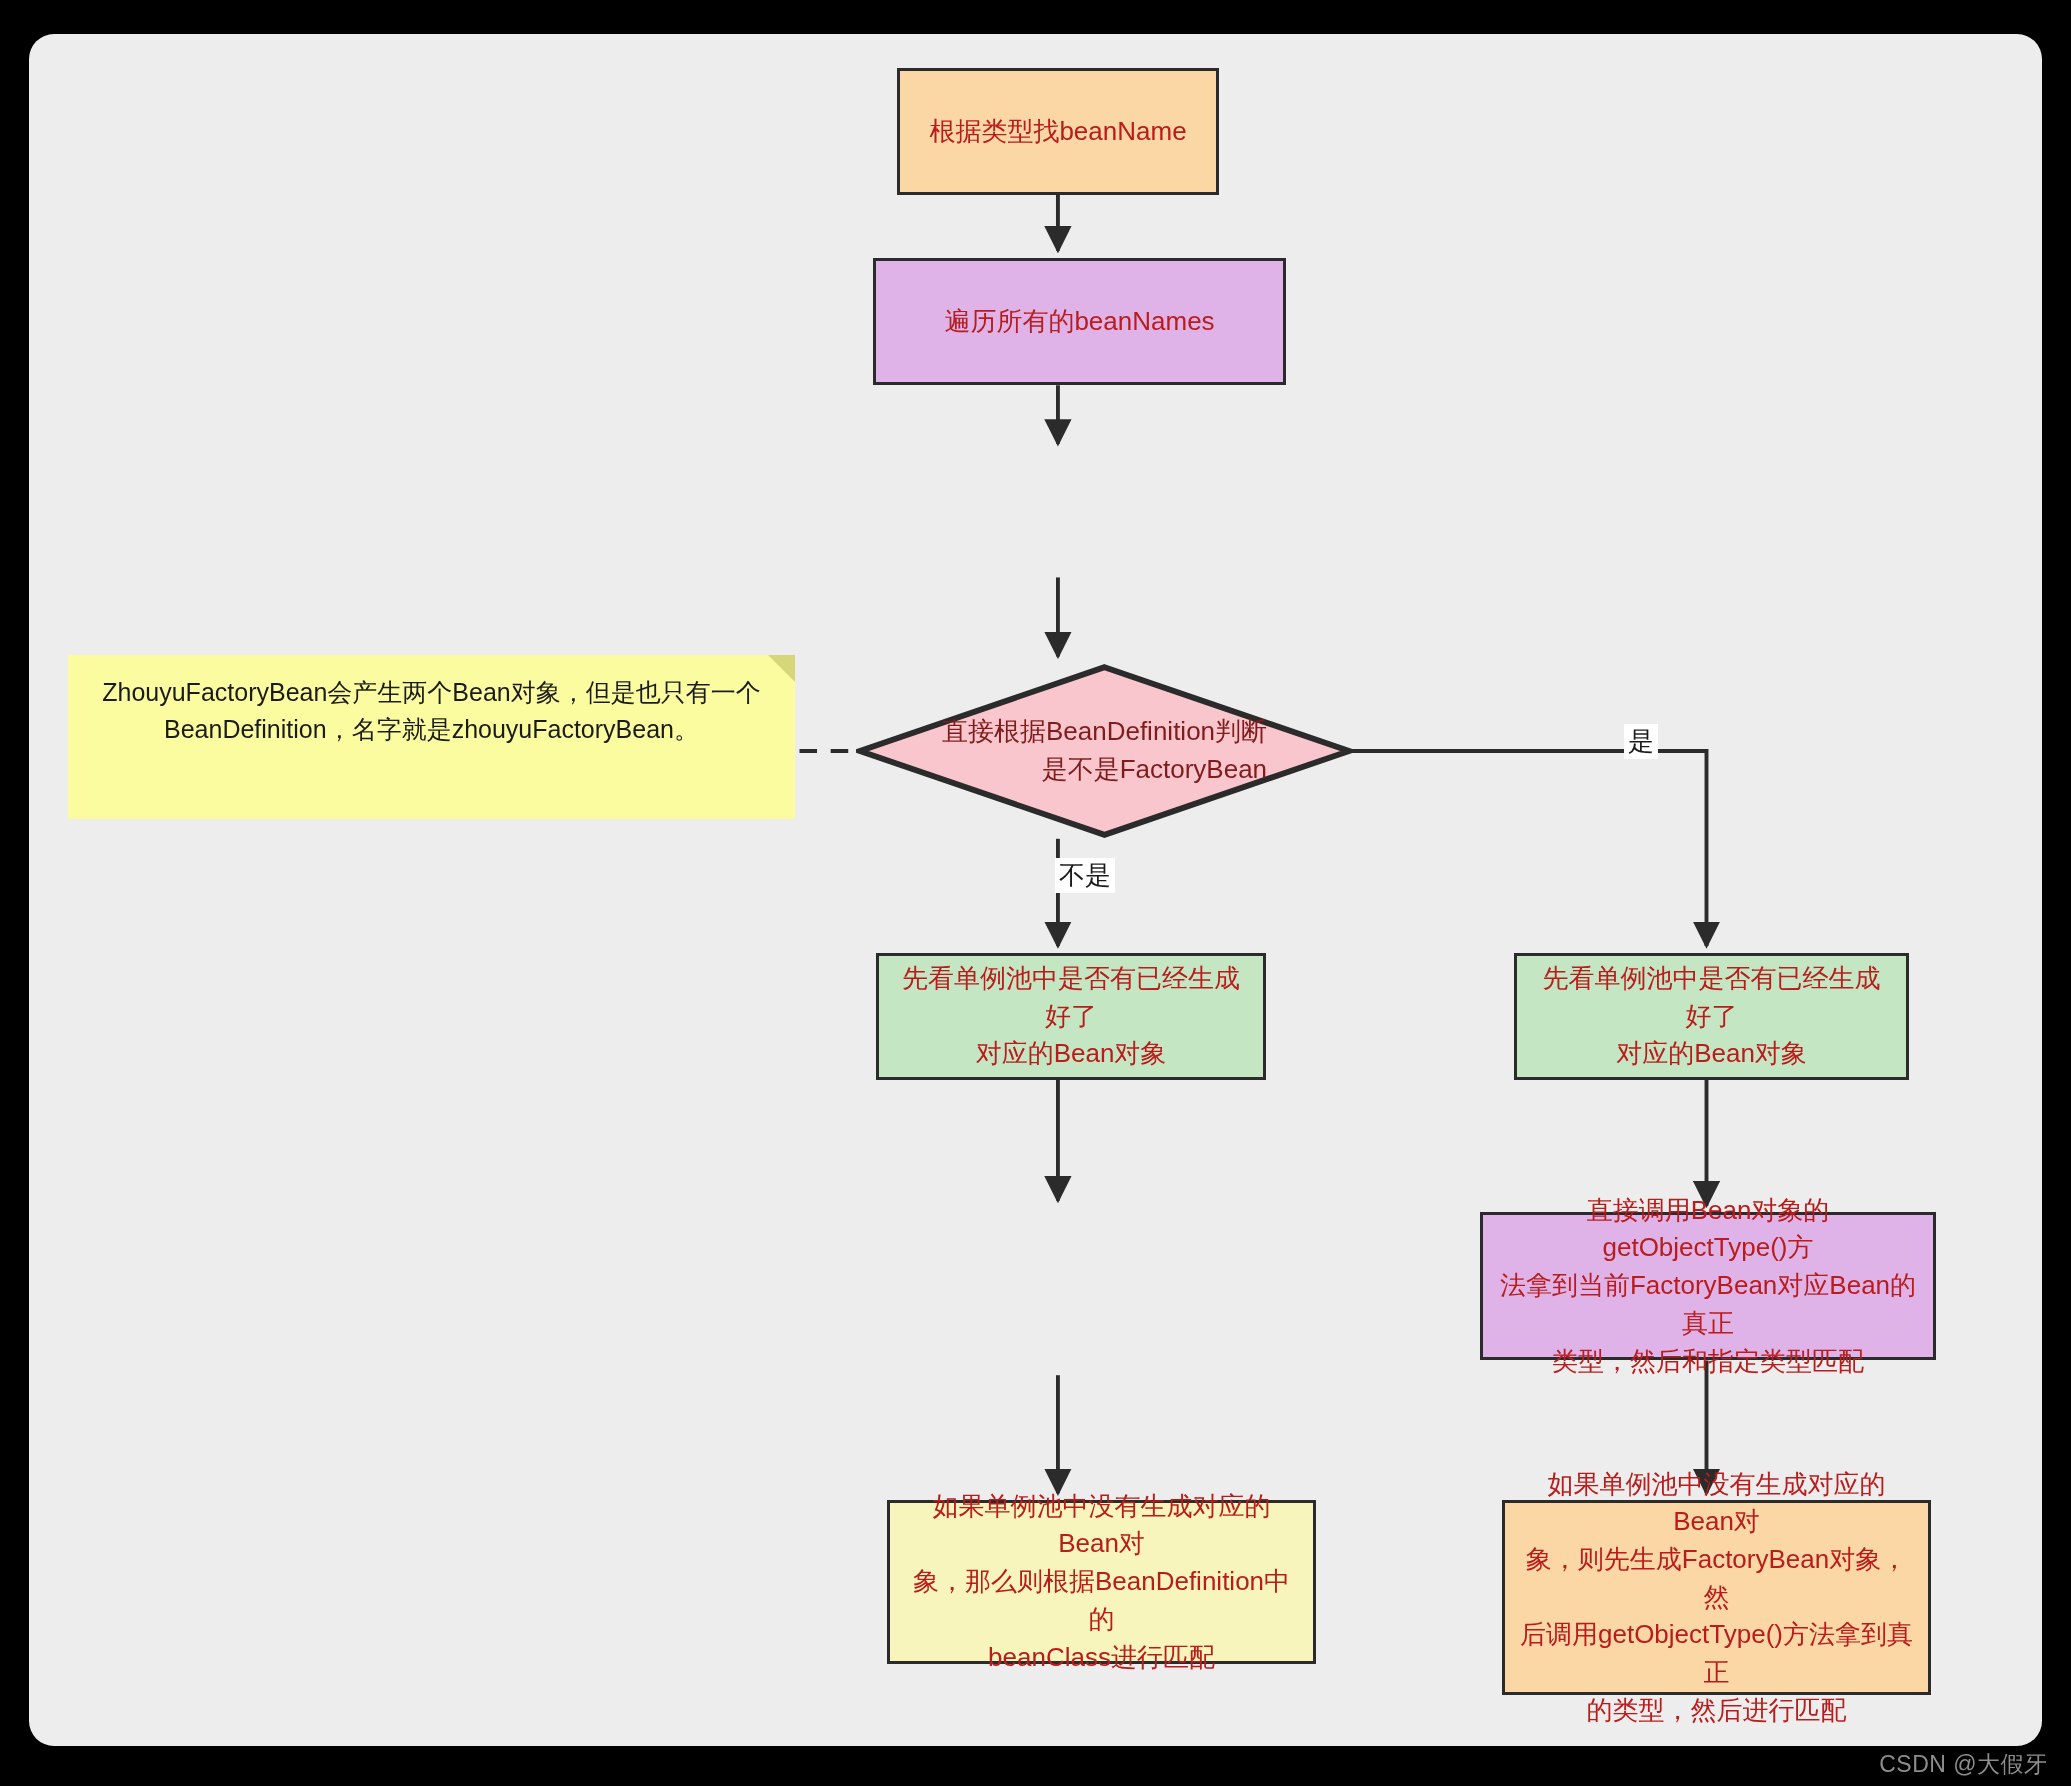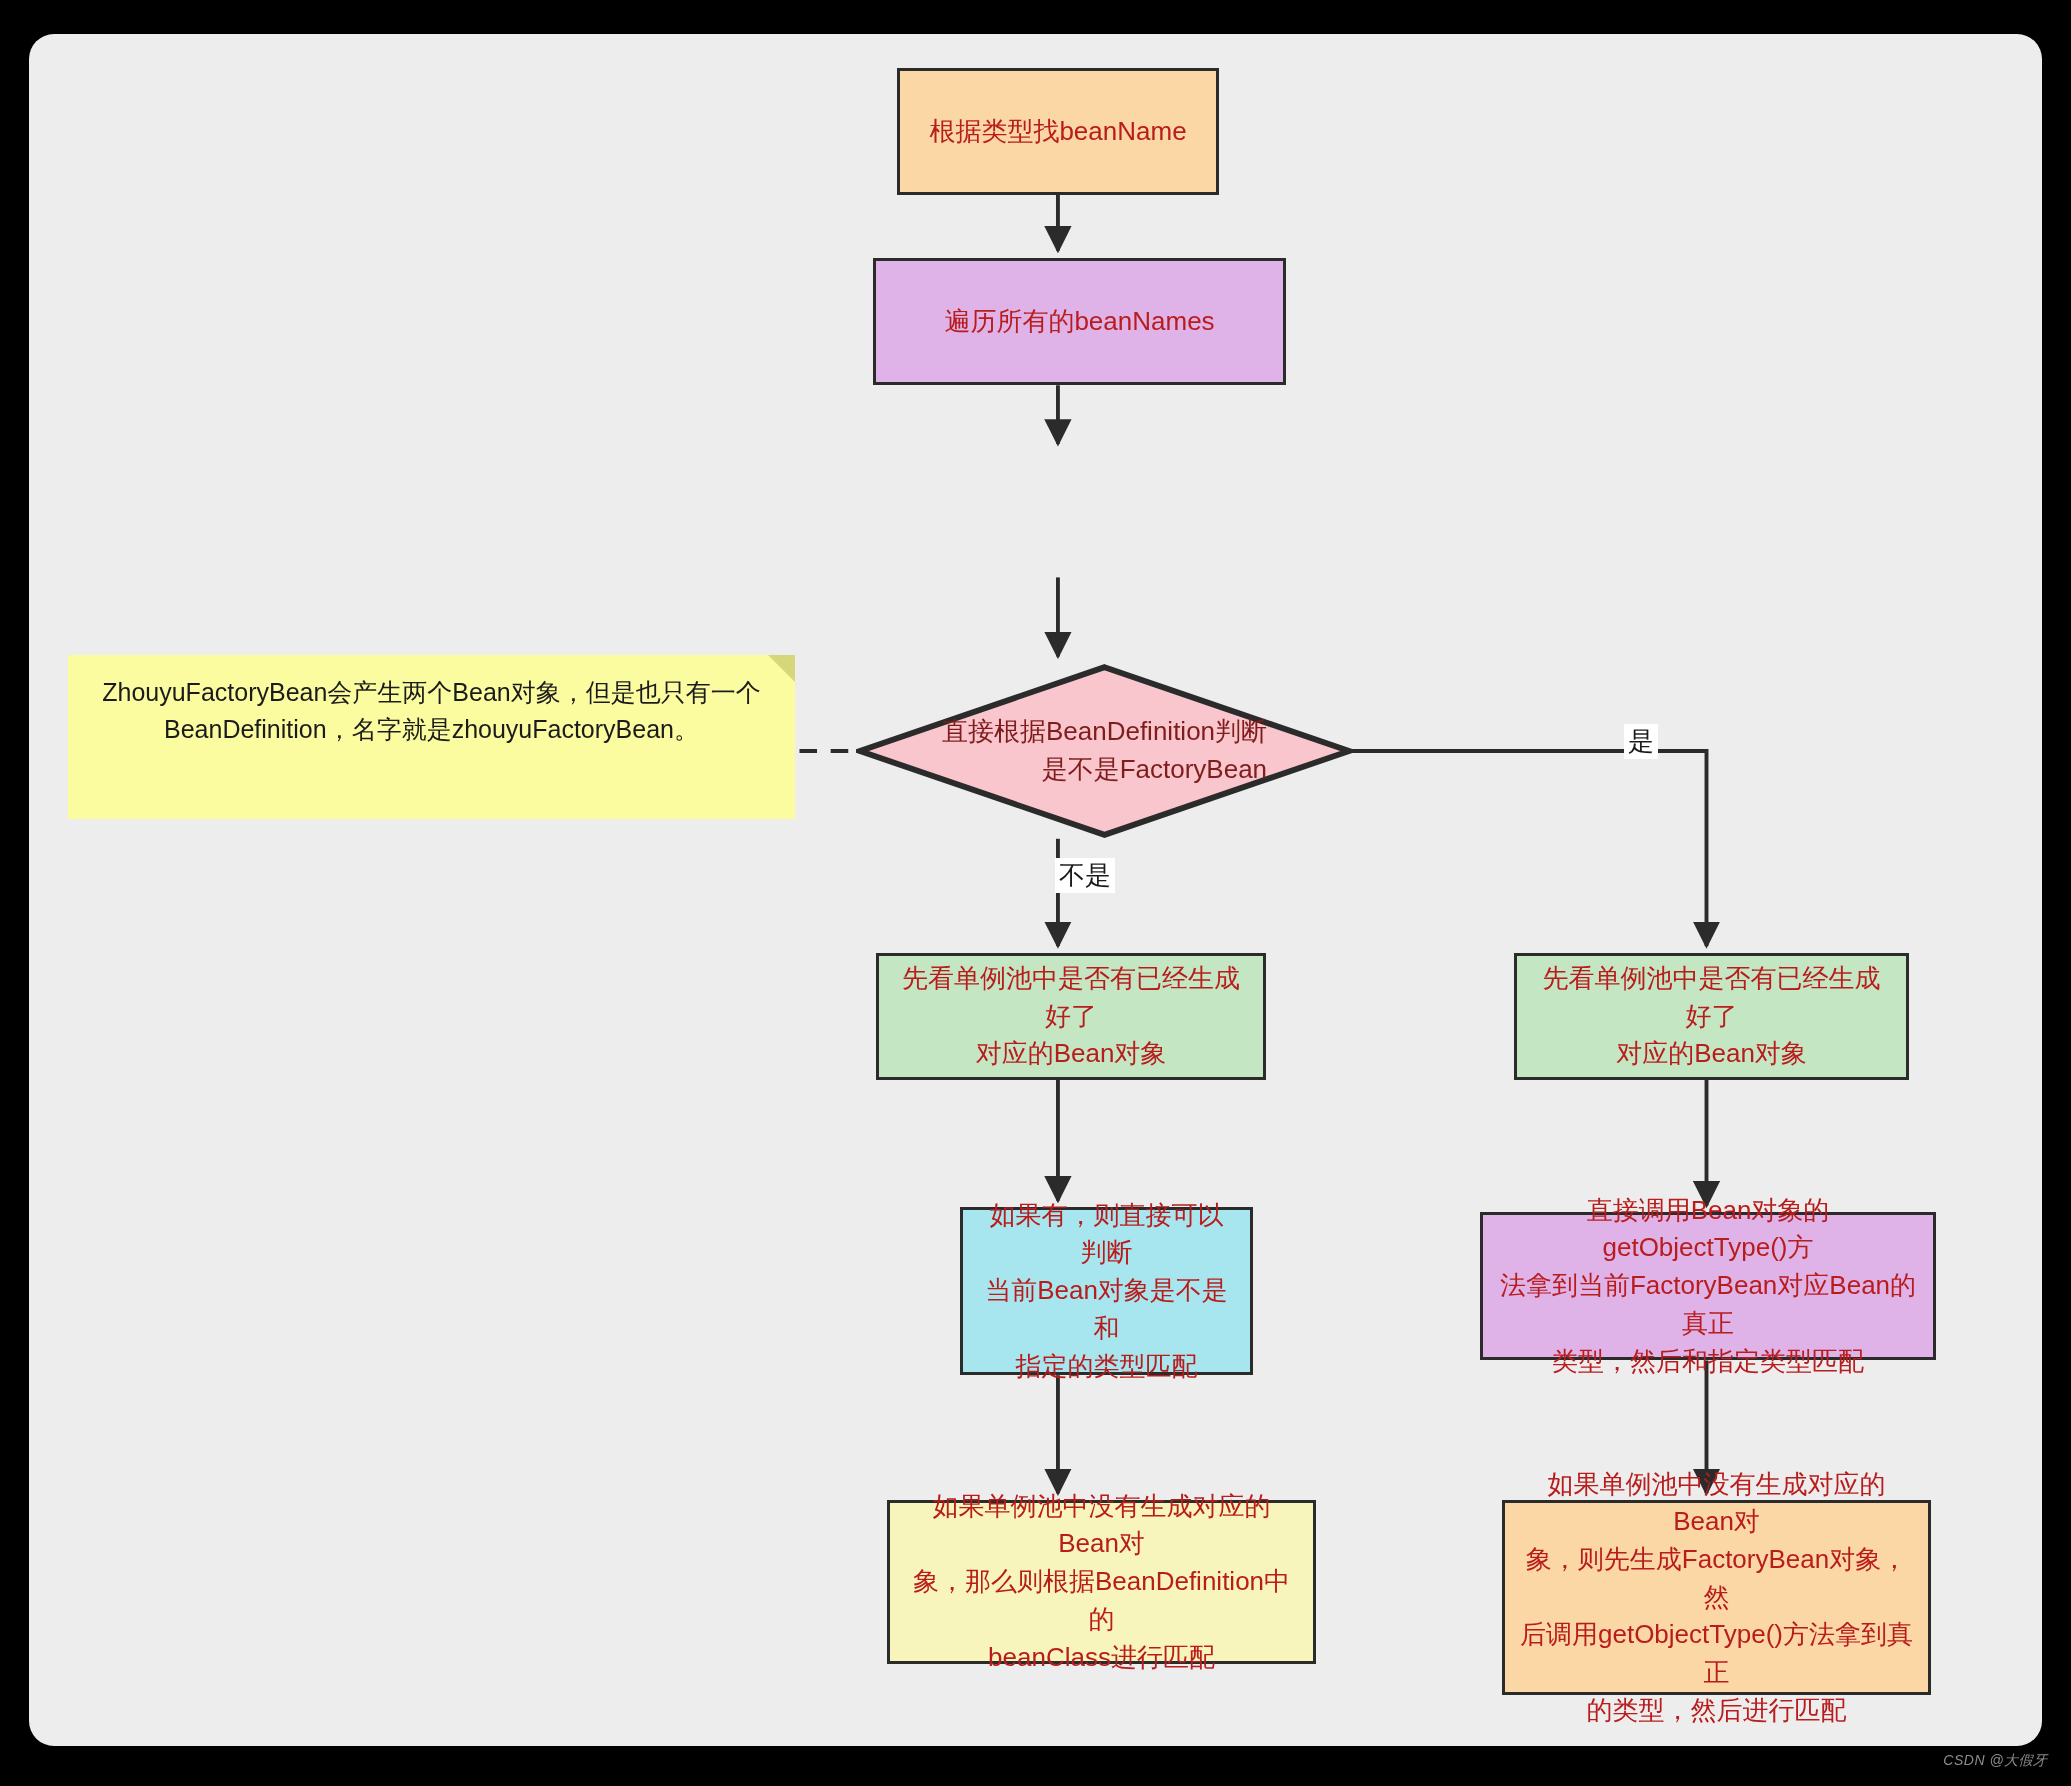--- a/index.html
+++ b/index.html
@@ -46,24 +46,23 @@
     position:absolute;right:0;top:0;width:0;height:0;
     border-left:27px solid transparent;
     border-top:27px solid #d6d67a;
   }
   .edge-label{
     position:absolute;background:#ffffff;color:#1b1b1b;
     font-size:26px;line-height:1.25;padding:1px 3.9px;
     white-space:nowrap;
   }
   #watermark{
-    position:absolute;right:23.4px;bottom:17px;
-    color:#8d8d8d;font-size:14px;letter-spacing:0.5px;
+    position:absolute;right:23.4px;bottom:7px;
+    color:#8d8d8d;font-size:23px;letter-spacing:0.5px;
     font-family:"Liberation Sans","DejaVu Sans",sans-serif;
-    font-style:italic;
   }
 </style>
 </head>
 <body>
 
 <div id="canvas">
 
   <svg id="svg-layer" viewBox="0 0 2064 1755" xmlns="http://www.w3.org/2000/svg">
     <defs>
       <marker id="arrow" viewBox="0 0 10 10" refX="9" refY="5" markerWidth="7" markerHeight="7" orient="auto-start-reverse">
@@ -114,25 +113,20 @@
   <div class="node" style="left:847px;top:919px;width:390px;height:127px;background:#c5e6c3;">
     <span class="txt">先看单例池中是否有已经生成好了
 对应的Bean对象</span>
   </div>
 
   <div class="node" style="left:1485px;top:919px;width:395px;height:127px;background:#c5e6c3;">
     <span class="txt">先看单例池中是否有已经生成好了
 对应的Bean对象</span>
   </div>
 
-  <div class="node" style="left:931px;top:1173px;width:293px;height:168px;background:#a8e6ef;">
-    <span class="txt">如果有，则直接可以判断
-当前Bean对象是不是和
-指定的类型匹配</span>
-  </div>
 
   <div class="node" style="left:1451px;top:1178px;width:456px;height:148px;background:#dfb3e8;justify-content:center;">
     <span class="txt">直接调用Bean对象的getObjectType()方
 法拿到当前FactoryBean对应Bean的真正
 类型，然后和指定类型匹配</span>
   </div>
 
   <div class="node" style="left:858px;top:1466px;width:429px;height:164px;background:#f8f5bc;">
     <span class="txt">如果单例池中没有生成对应的Bean对
 象，那么则根据BeanDefinition中的

